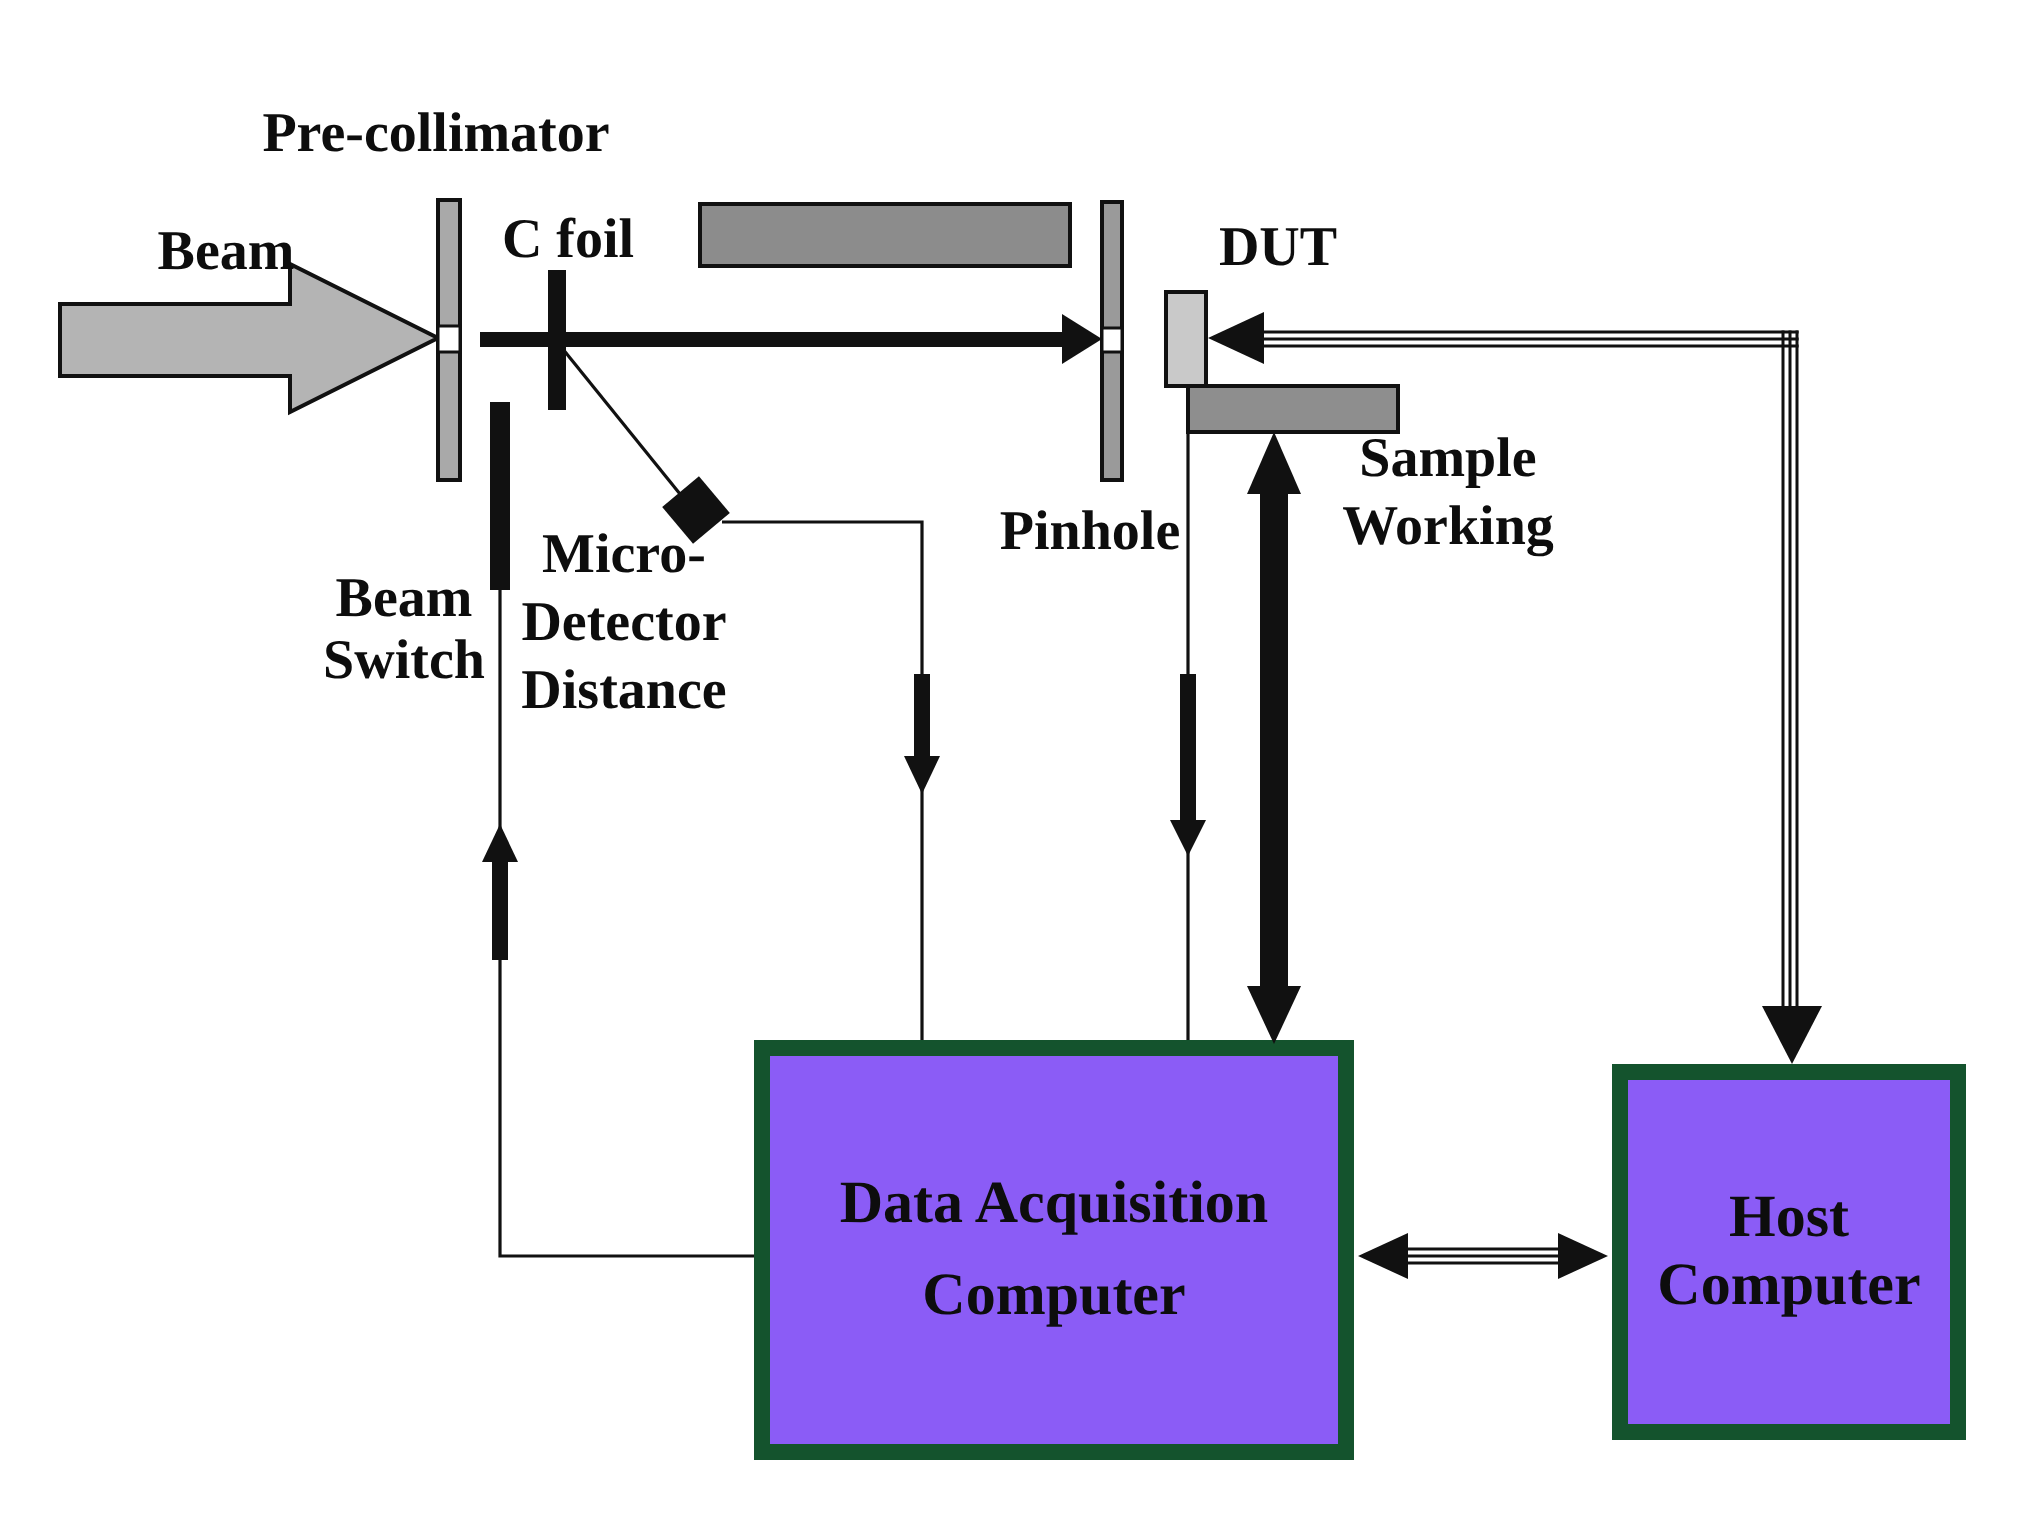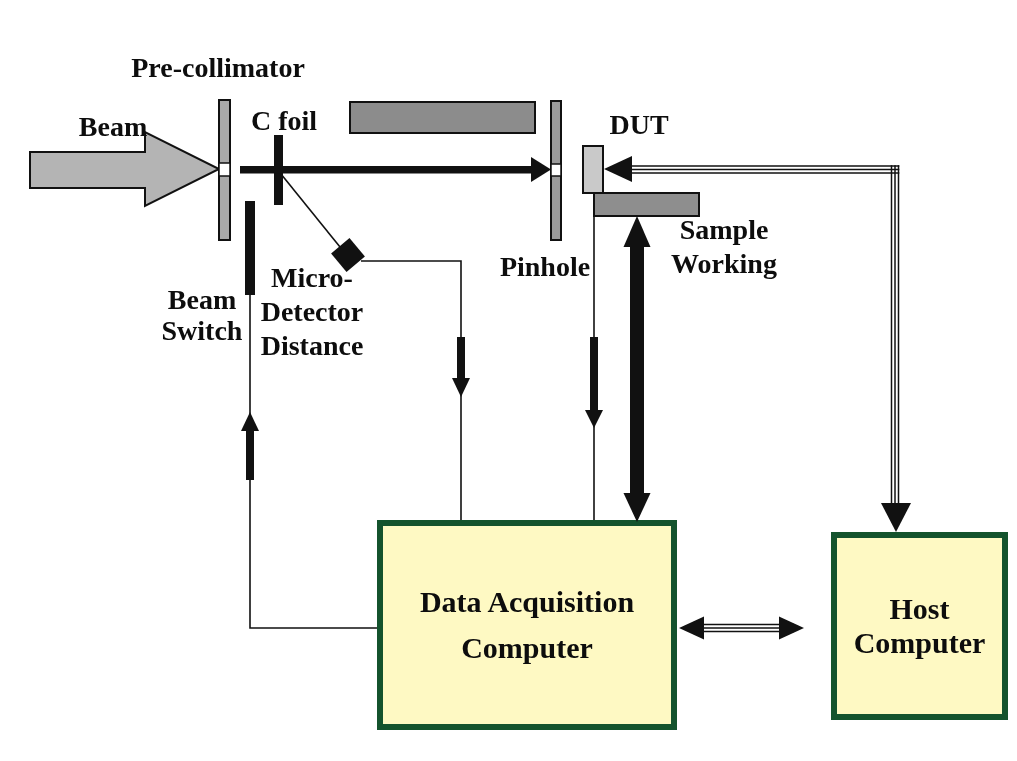--- a/index.html
+++ b/index.html
@@ -7,21 +7,21 @@
     position:relative;width:1017px;height:761px;background:#fff;
     font-family:"Liberation Serif", serif;color:#0d0d0d;overflow:hidden;
   }
   .gfx{position:absolute;left:0;top:0;z-index:2;}
   .lbl{
     position:absolute;transform:translate(-50%,-50%);
     font-weight:700;font-size:28px;line-height:31px;
     white-space:nowrap;text-align:center;z-index:3;color:#0d0d0d;
   }
   .box{
-    position:absolute;background:#fef9c3;border:6px solid #14532d;
+    position:absolute;background:#8b5cf6;border:8px solid #14532d;
     box-sizing:border-box;display:flex;align-items:center;justify-content:center;
     z-index:1;
   }
   .boxlbl{
     font-weight:700;font-size:30px;text-align:center;white-space:nowrap;color:#0d0d0d;
   }
   .lh46{line-height:46px;}
   .lh34{line-height:34px;}
   .lh30{line-height:30px;}
   .lh31{line-height:31px;}
@@ -31,21 +31,21 @@
 
 <div class="stage">
 
   <div class="box" style="left:377px;top:520px;width:300px;height:210px;">
     <div class="boxlbl lh46">
       <div>Data Acquisition</div>
       <div>Computer</div>
     </div>
   </div>
 
-  <div class="box" style="left:806px;top:532px;width:177px;height:188px;margin-left:25px;">
+  <div class="box" style="left:806px;top:532px;width:177px;height:188px;">
     <div class="boxlbl lh34">
       <div>Host</div>
       <div>Computer</div>
     </div>
   </div>
 
   <svg class="gfx" width="1017" height="761" viewBox="0 0 1017 761">
 
     <polygon points="30,152 145,152 145,132 219,169 145,206 145,188 30,188" stroke="#111" stroke-width="2" fill="#b4b4b4"></polygon>
 

